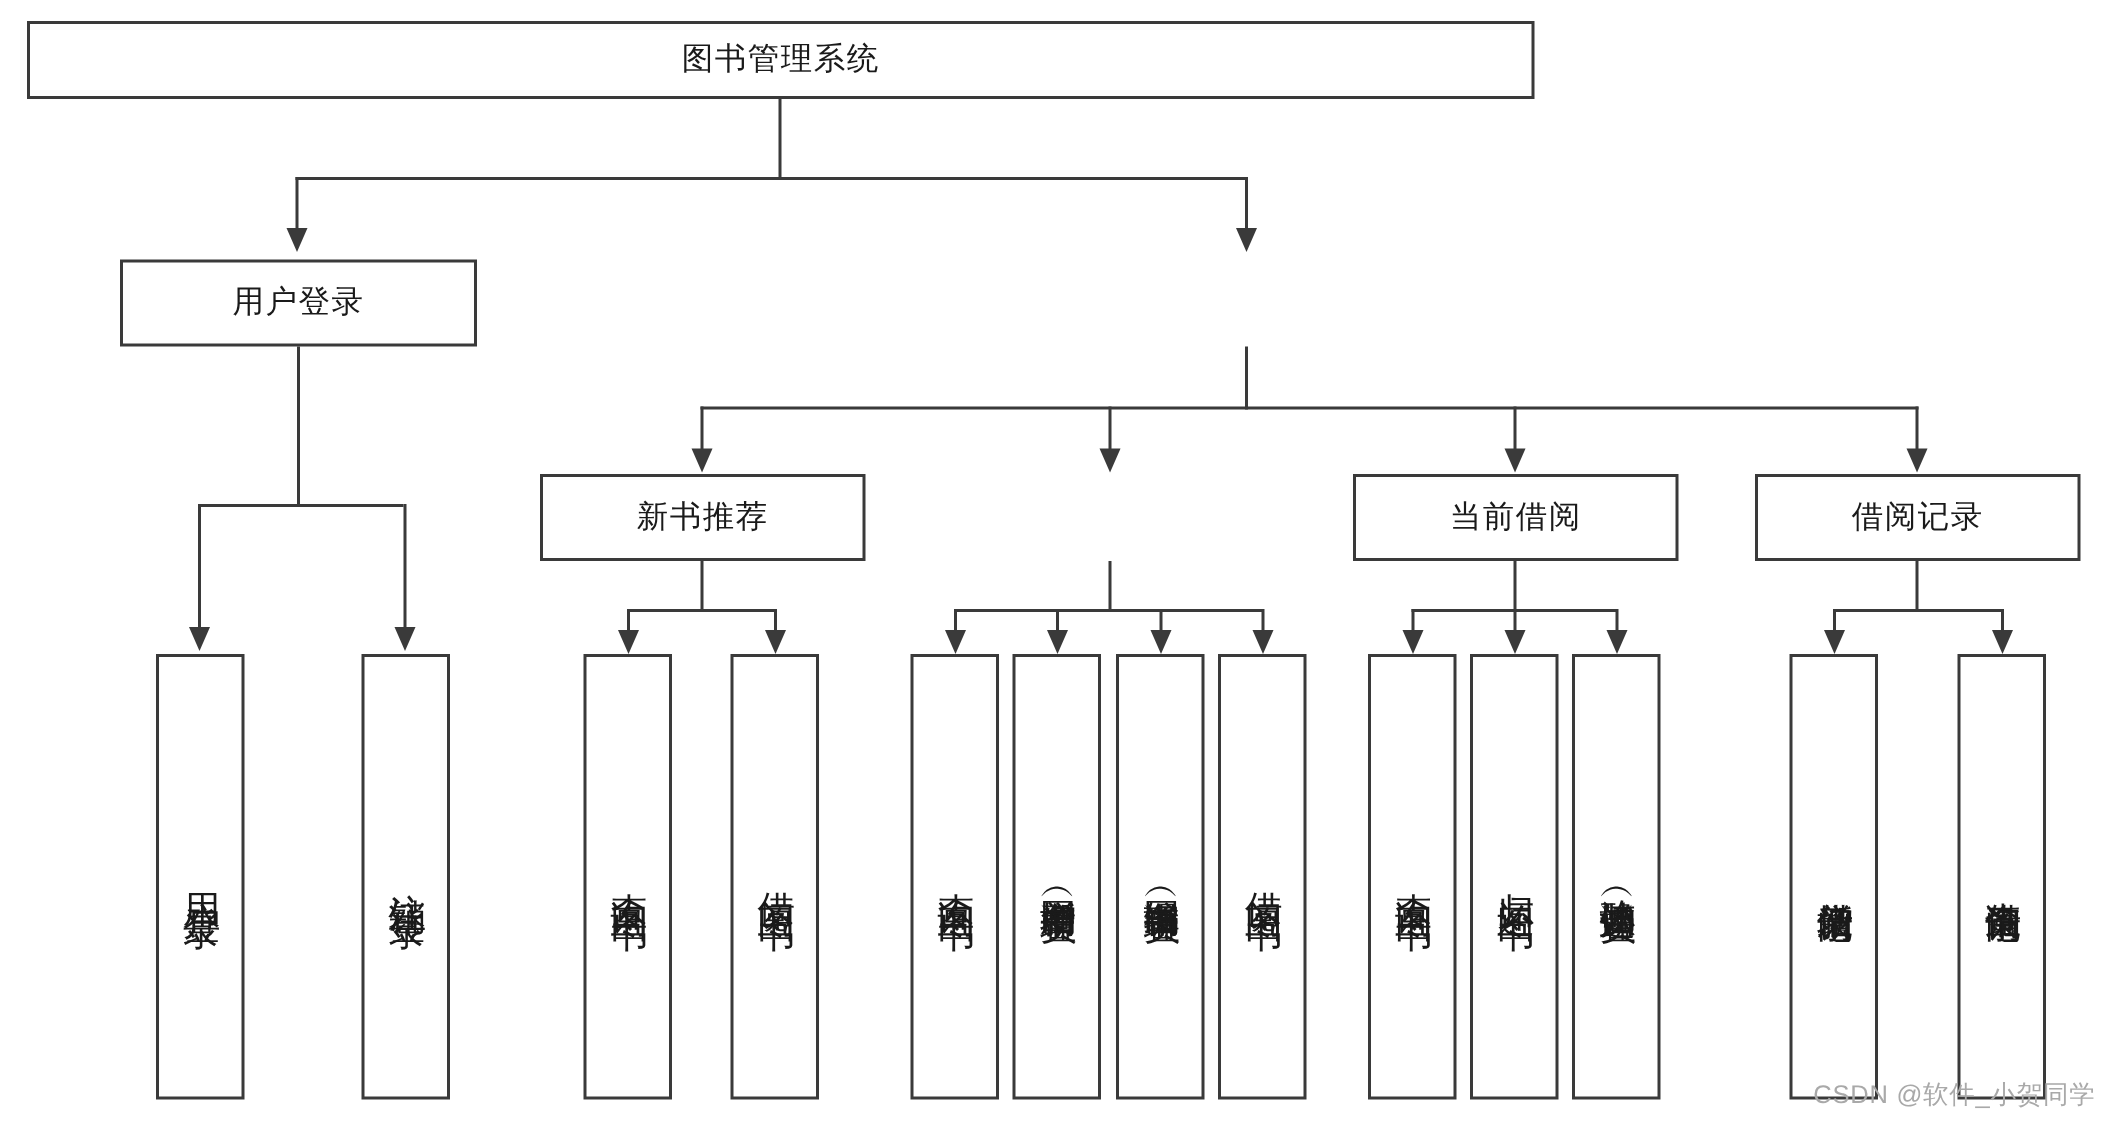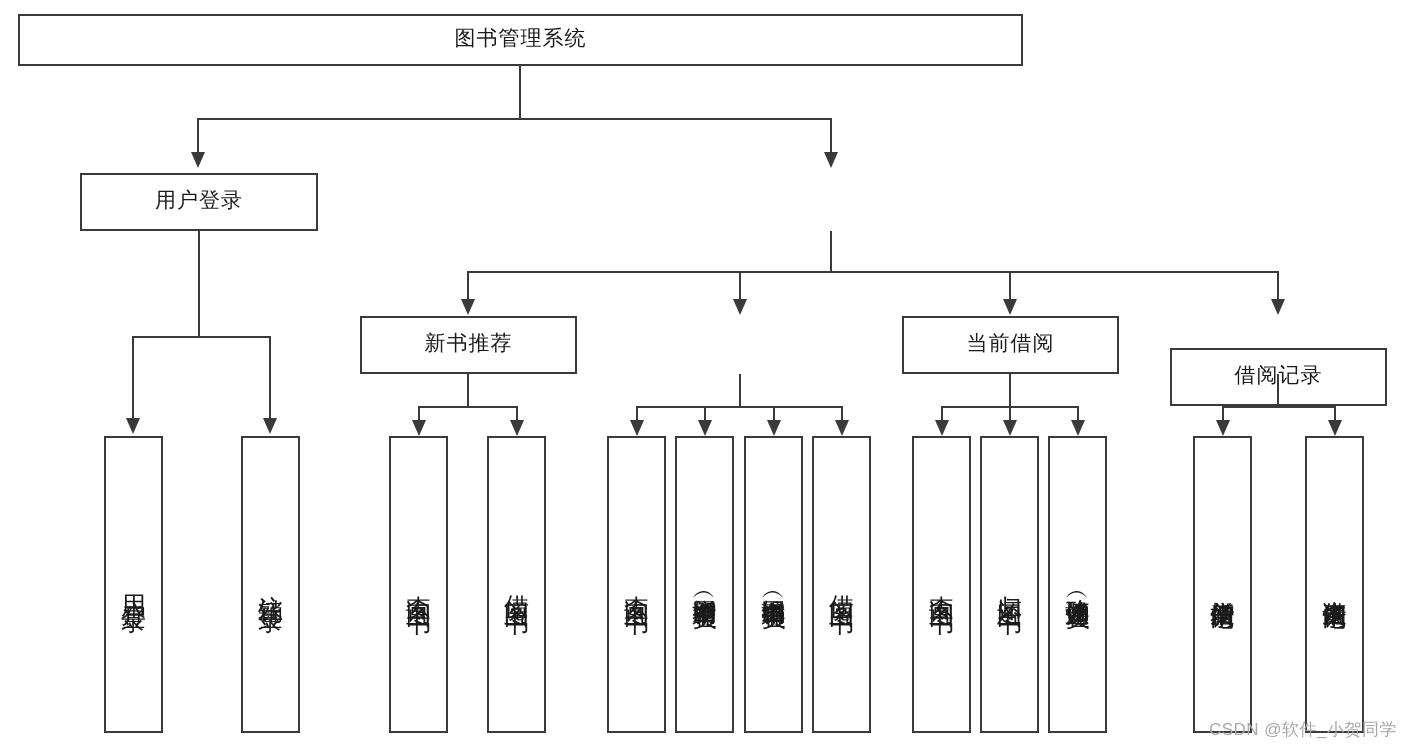--- a/index.html
+++ b/index.html
@@ -35,21 +35,20 @@
     font-size: 21px;
     line-height: 1.1;
     color: #1a1a1a;
     letter-spacing: 1px;
     white-space: nowrap;
   }
 
   
   .node.horiz .label {
     font-size: 21px;
-    font-family: Liberation Mono, monospace;
   }
 
   
   .node.leaf {
     align-items: center;
     justify-content: center;
     padding: 4px 0;
   }
   .node.leaf .label {
     writing-mode: vertical-rl;
@@ -141,21 +140,21 @@
 
   <div class="edge v" style="left:1277px; top:271px; width:2px; height:30px;"></div>
   <div class="arrow" style="left:1271px; top:299px;"></div>
 
   <div class="node horiz" style="left:360px; top:316px; width:217px; height:58px;">
     <span class="label">新书推荐</span>
   </div>
   <div class="node horiz" style="left:902px; top:316px; width:217px; height:58px;">
     <span class="label">当前借阅</span>
   </div>
-  <div class="node horiz" style="left:1170px; top:316px; width:217px; height:58px;margin-top:32px;">
+  <div class="node horiz" style="left:1170px; top:316px; width:217px; height:58px;">
     <span class="label">借阅记录</span>
   </div>
 
   <div class="edge v" style="left:467px; top:374px; width:2px; height:34px;"></div>
   <div class="edge h" style="left:418px; top:406px; width:100px; height:2px;"></div>
   <div class="edge v" style="left:418px; top:406px; width:2px; height:16px;"></div>
   <div class="arrow" style="left:412px; top:420px;"></div>
   <div class="edge v" style="left:516px; top:406px; width:2px; height:16px;"></div>
   <div class="arrow" style="left:510px; top:420px;"></div>
 

